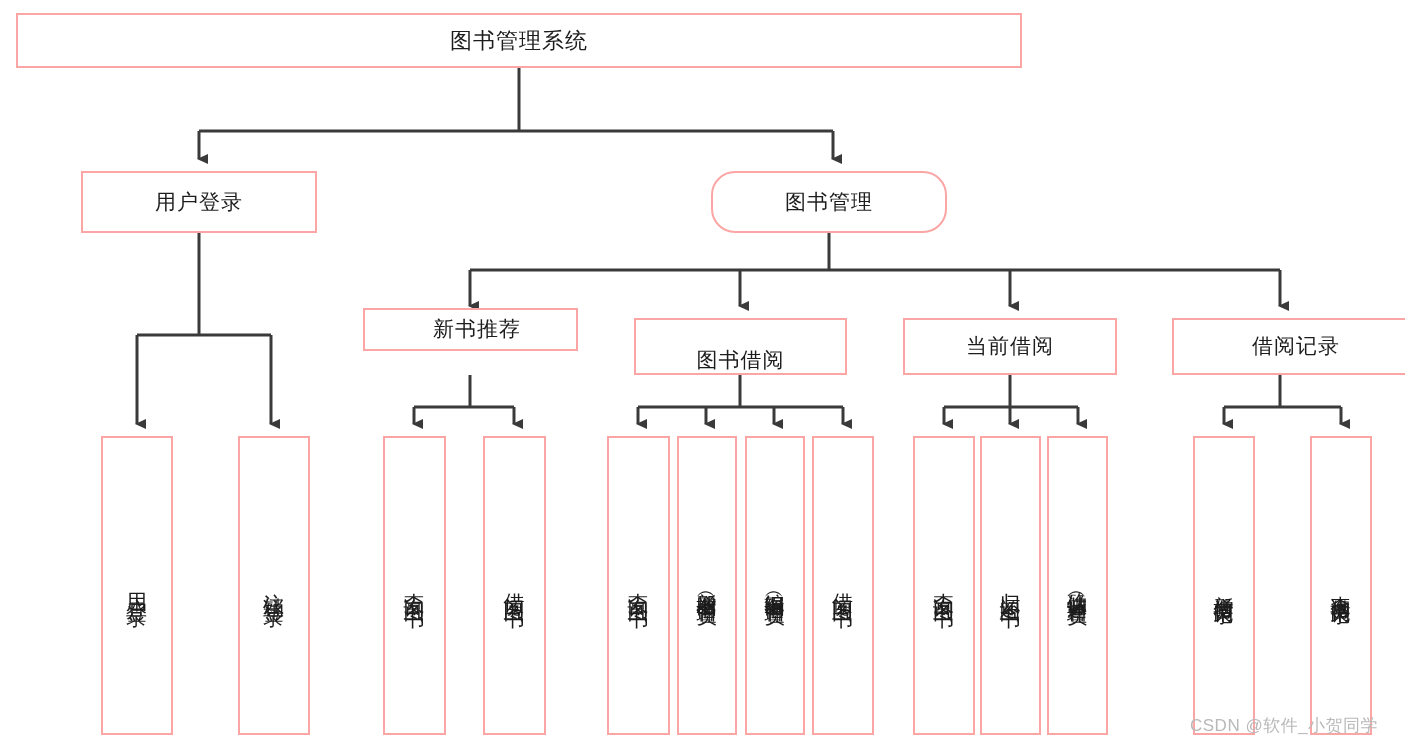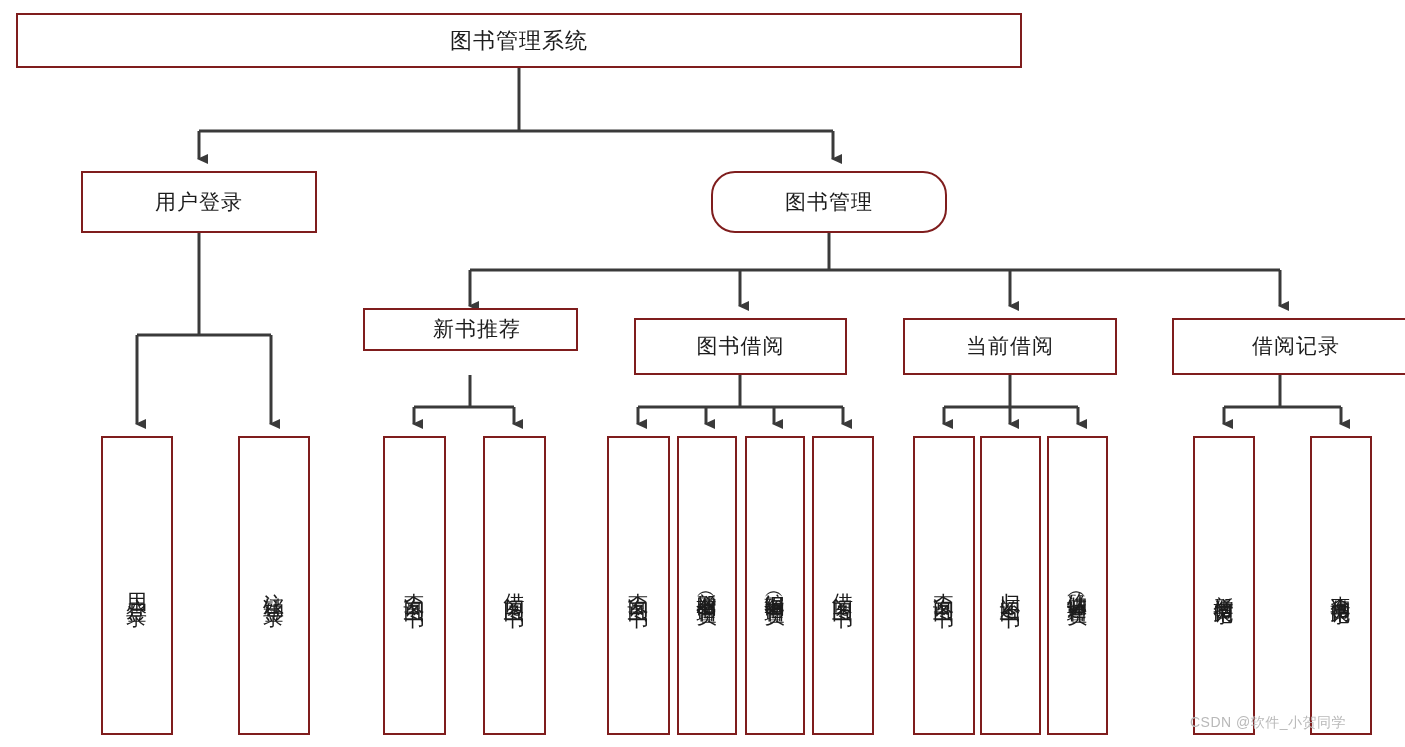--- a/index.html
+++ b/index.html
@@ -23,21 +23,21 @@
     left: 0;
     top: 0;
     width: 1405px;
     height: 747px;
     pointer-events: none;
   }
   .node {
     position: absolute;
     box-sizing: border-box;
     background: #ffffff;
-    border: 2px solid #7f1d1d;
+    border: 2px solid #fca5a5;
     display: flex;
     align-items: center;
     justify-content: center;
     color: #1c1c1c;
   }
   .node .label {
     display: block;
     text-align: center;
     line-height: 1.18;
   }
@@ -63,21 +63,21 @@
     line-height: 1;
     white-space: nowrap;
   }
   .node.vert.tight .label {
     letter-spacing: 2px;
     font-size: 20px;
   }
   .watermark {
     position: absolute;
     color: #b9b9b9;
-    font-size: 14px;
+    font-size: 17px;
     white-space: nowrap;
     letter-spacing: 0.5px;
   }
 </style>
 </head>
 <body>
 
 <div id="canvas">
 
   <svg id="wires" viewBox="0 0 1405 747" xmlns="http://www.w3.org/2000/svg">
@@ -137,21 +137,21 @@
   <div class="node horiz" style="left:81px; top:171px; width:236px; height:62px;">
     <span class="label">用户登录</span>
   </div>
   <div class="node horiz" style="left:711px; top:171px; width:236px; height:62px;border-radius:24px;">
     <span class="label">图书管理</span>
   </div>
 
   <div class="node horiz" style="left:363px; top:308px; width:215px; height:43px;padding-left:13px;">
     <span class="label">新书推荐</span>
   </div>
-  <div class="node horiz" style="left:634px; top:318px; width:213px; height:57px;">
+  <div class="node horiz" style="left:634px; top:318px; width:213px; height:57px;align-items:flex-end;">
     <span class="label">图书借阅</span>
   </div>
   <div class="node horiz" style="left:903px; top:318px; width:214px; height:57px;">
     <span class="label">当前借阅</span>
   </div>
   <div class="node horiz" style="left:1172px; top:318px; width:248px; height:57px;">
     <span class="label">借阅记录</span>
   </div>
 
   <div class="node vert" style="left:101px; top:436px; width:72px; height:299px;">

